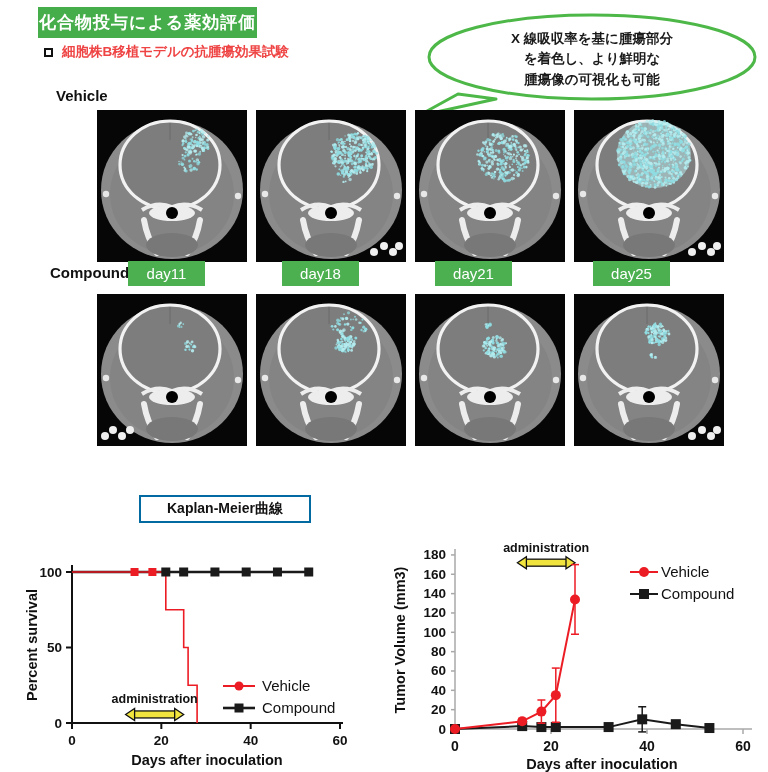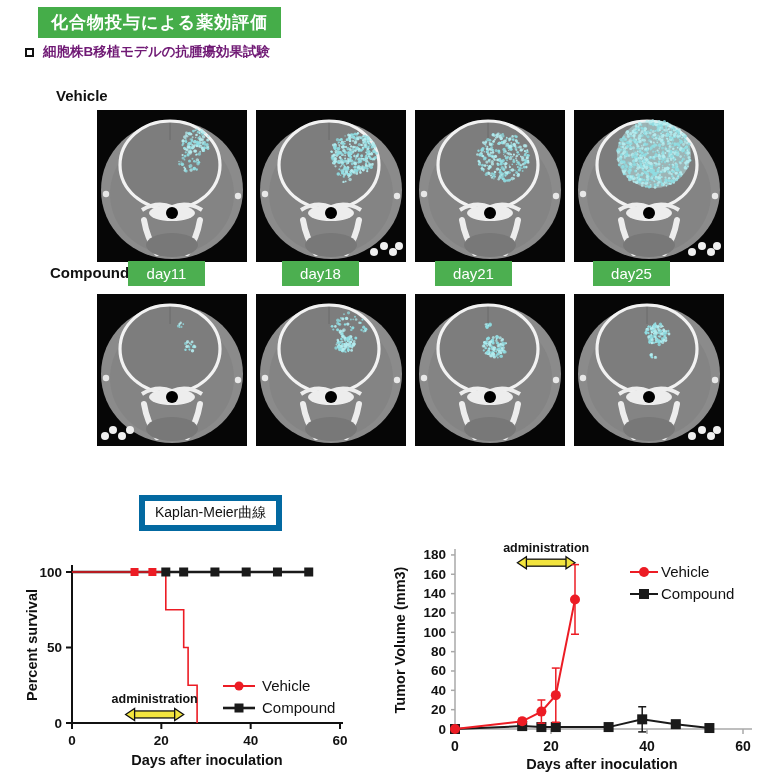--- a/index.html
+++ b/index.html
@@ -3,25 +3,25 @@
 <meta charset="utf-8">
 <style>
   * { margin:0; padding:0; box-sizing:border-box; }
   html,body { background:#ffffff; }
   .slide {
     position:relative; width:768px; height:772px; background:#ffffff;
     font-family:"Liberation Sans","DejaVu Sans",sans-serif; overflow:hidden;
   }
   .title-badge {
     position:absolute; left:38px; top:7px; background:#45ad49; color:#ffffff;
-    font-size:17px; font-weight:bold; padding:4px 13px; letter-spacing:1px;
+    font-size:17px; font-weight:bold; padding:4px 1px; letter-spacing:1px;
   }
   .bullet-line {
-    position:absolute; left:25px; top:43px; font-size:13.5px; font-weight:bold;
-    color:#701a75; display:flex; align-items:center;
+    position:absolute; left:44px; top:43px; font-size:13.5px; font-weight:bold;
+    color:#ef4444; display:flex; align-items:center;
   }
   .sq-bullet {
     display:inline-block; width:9px; height:9px; border:2px solid #111;
     margin-right:9px; background:#fff;
   }
   .callout { position:absolute; left:412px; top:12px; width:348px; height:108px; }
   .callout svg { position:absolute; left:0; top:0; }
   .callout-text {
     position:absolute; left:34px; top:17px; width:292px; text-align:center;
     font-size:13.5px; line-height:1.5; color:#1a1a1a; font-weight:bold;
@@ -29,41 +29,53 @@
   .row-label { position:absolute; font-size:15px; font-weight:bold; color:#111; }
   #vehicle-label  { left:56px; top:87px; }
   #compound-label { left:50px; top:264px; }
   .ct-scan { position:absolute; width:150px; height:152px; }
   .day-badge {
     position:absolute; top:261px; width:77px; height:25px; background:#4caf50;
     color:#ffffff; font-size:15px; font-weight:normal; text-align:center;
     line-height:25px;
   }
   .chart-title-box {
-    position:absolute; border:6px solid #0369a1; background:#fff; color:#111;
-    font-size:14px; font-weight:400; padding:3px 10px; white-space:nowrap;
+    position:absolute; border:2px solid #0369a1; background:#fff; color:#111;
+    font-size:14px; font-weight:700; padding:3px 26px; white-space:nowrap;
   }
   #km-title { left:139px; top:495px; }
   #tv-title { left:413px; top:493px; }
   .chart-svg { position:absolute; }
   #km-chart { left:25px;  top:525px; }
   #tv-chart { left:390px; top:525px; }
 </style>
 </head>
 <body>
 
 <div class="slide">
 
   <div class="title-badge">化合物投与による薬効評価</div>
 
   <div class="bullet-line">
     <span class="sq-bullet"></span>
     <span>細胞株B移植モデルの抗腫瘍効果試験</span>
   </div>
 
+  <div class="callout">
+    <svg width="348" height="108" viewBox="0 0 348 108">
+      <ellipse cx="180" cy="45" rx="163" ry="42" fill="#ffffff" stroke="#4db848" stroke-width="3"></ellipse>
+      <path d="M46 82 L6 104 L84 87 Z" fill="#ffffff" stroke="#4db848" stroke-width="3" stroke-linejoin="round"></path>
+      <path d="M48 80 L82 84 L60 76 Z" fill="#ffffff" stroke="none"></path>
+    </svg>
+    <div class="callout-text">
+      <div>X 線吸収率を基に腫瘍部分</div>
+      <div>を着色し、より鮮明な</div>
+      <div>腫瘍像の可視化も可能</div>
+    </div>
+  </div>
 
   <div class="row-label" id="vehicle-label">Vehicle</div>
   <div class="row-label" id="compound-label">Compound</div>
 
   <svg class="ct-scan" style="left:97px;top:110px" viewBox="0 0 150 152">
       <rect x="0" y="0" width="150" height="152" fill="#060606"></rect>
       <ellipse cx="75" cy="80" rx="71" ry="69" fill="#8b8b8b"></ellipse>
       <ellipse cx="75" cy="84" rx="62" ry="60" fill="#848484"></ellipse>
       <circle cx="9" cy="84" r="3.2" fill="#e8e8e8"></circle>
       <circle cx="141" cy="86" r="3.2" fill="#e8e8e8"></circle>

